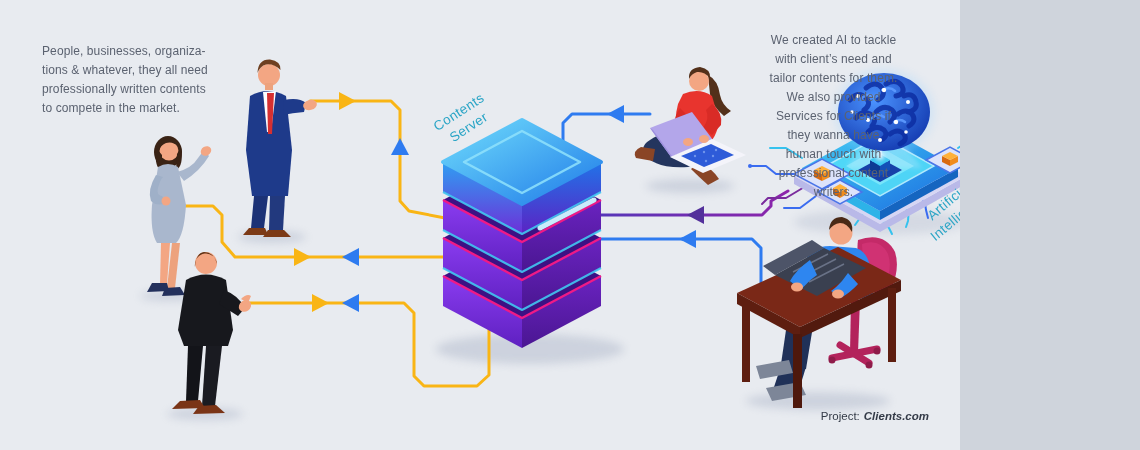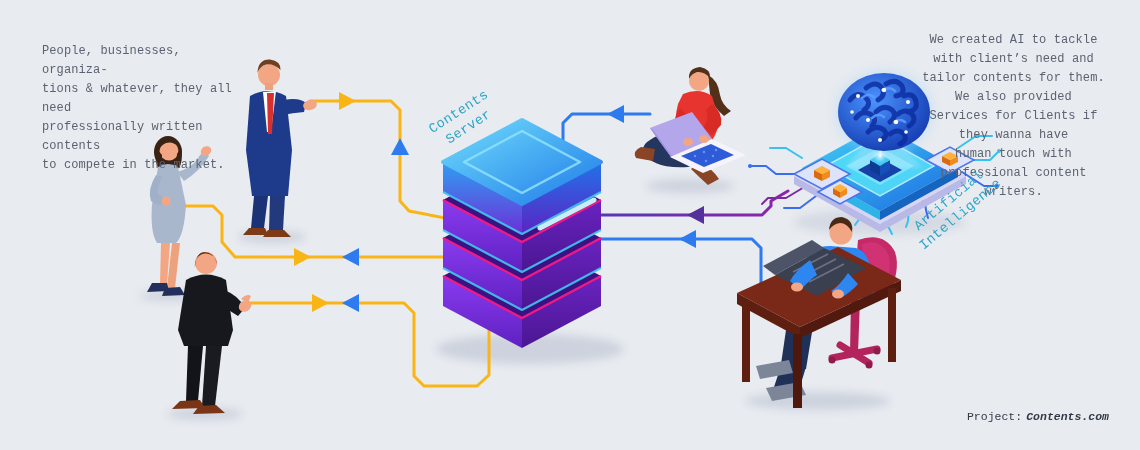--- a/index.html
+++ b/index.html
@@ -1,19 +1,19 @@
 <!DOCTYPE html>
 <html style="--background: #e8ebf0; --body-text: #5b6270; --label-teal: #2ba5c6; --project-text: #333a47; --flow-yellow: #f9b515; --flow-blue: #2e7bf0; --flow-purple: #7a2b9d; --arrow-purple: #53309b; --seam-magenta: #ef1a86; --server-top-blue: #35b5f2; --server-purple: #6a24c4;"><head>
 <meta charset="utf-8">
 <style>
   html,body{margin:0;padding:0;background:#cfd4dc;}
   .stage{
-    position:relative;width:1140px;height:450px;overflow:hidden;
+    position:relative;width:960px;height:450px;overflow:hidden;
     background:var(--background,#e8ebf0);
-    font-family:Liberation Mono, monospace;
+    font-family:Liberation Sans, sans-serif;
   }
   .stage svg.scene{position:absolute;left:0;top:0;}
   .para{
     position:absolute;white-space:pre-line;
     font-size:12px;line-height:19px;color:var(--body-text,#5b6270);
     letter-spacing:.1px;
   }
   .para.left{left:42px;top:42px;width:200px;text-align:left;}
   .para.right{right:34px;top:31px;width:185px;text-align:center;}
   .iso-label{
@@ -361,15 +361,15 @@
 professional content
 writers.</div>
 
   <div class="iso-label server">Contents
 Server</div>
 
   <div class="iso-label ai">Artificial
 Intelligence</div>
 
   <div class="project">
-    <span class="prefix">Project:</span><span class="name">Contents.com</span>
+    <span class="prefix">Project:</span><span class="name">Clients.com</span>
   </div>
 </div>
 
 </body></html>

